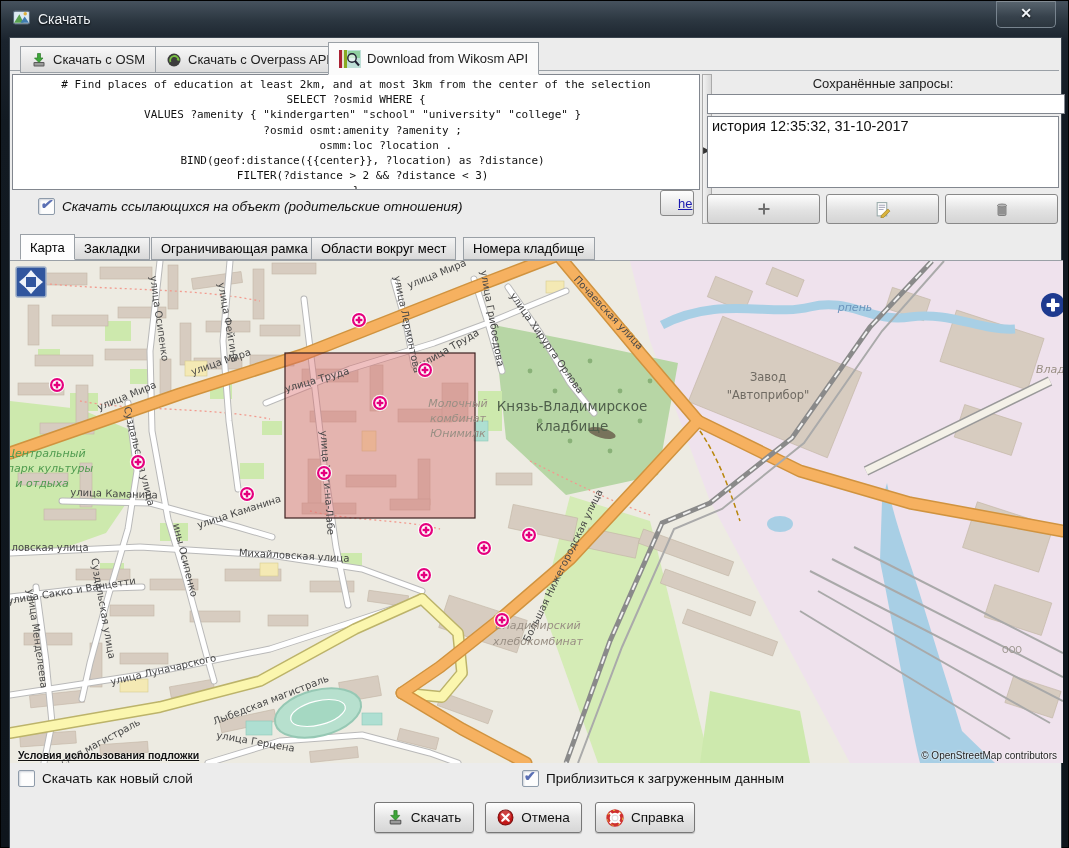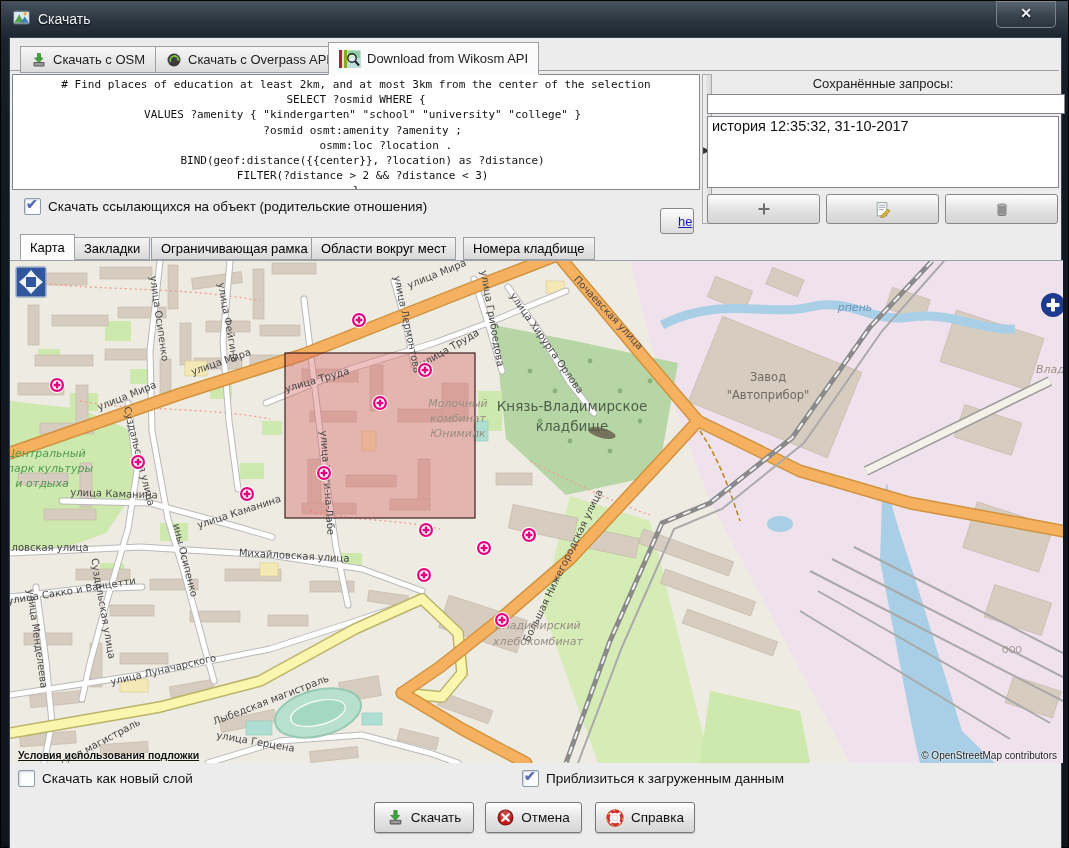--- a/index.html
+++ b/index.html
@@ -22,21 +22,21 @@
   
   .saved-title{position:absolute;left:697px;top:38px;width:352px;text-align:center;font-size:13px;color:#222;}
   .saved-input{position:absolute;left:697px;top:56px;width:350px;height:18px;border:1px solid #82878f;background:#fff;font-size:13px;padding:0 3px;}
   .saved-list{position:absolute;left:697px;top:78px;width:352px;height:72px;border:1px solid #82878f;background:#fff;box-sizing:border-box;}
   .saved-item{font-size:14.5px;color:#111;padding:1px 4px;white-space:nowrap;}
   .sq-btn{position:absolute;top:156px;width:113px;height:30px;border:1px solid #888;border-radius:3px;background:linear-gradient(#fdfdfd,#e2e2e2 55%,#d4d4d4);display:flex;align-items:center;justify-content:center;box-sizing:border-box;}
   
   .cb{width:15px;height:15px;background:#fdfdfd;border:1px solid #8e9baa;border-radius:2px;display:inline-block;position:relative;box-shadow:inset 1px 1px 2px rgba(60,80,110,.25);vertical-align:-3px;flex:none;}
   .cb.checked::after{content:"✔";color:#5a6fb4;font-size:14px;font-weight:bold;position:absolute;left:1px;top:-3px;}
   .optrow{position:absolute;display:flex;align-items:center;gap:7px;font-size:13.5px;color:#111;white-space:nowrap;}
-  .help-btn{position:absolute;left:650px;top:170px;width:34px;height:26px;border:1px solid #888;border-radius:3px;background:linear-gradient(#fdfdfd,#dcdcdc);overflow:hidden;font-size:13px;color:#1b1bb0;text-decoration:underline;display:flex;align-items:center;justify-content:flex-start;padding-left:17px;box-sizing:border-box;}
+  .help-btn{position:absolute;left:650px;top:152px;width:34px;height:26px;border:1px solid #888;border-radius:3px;background:linear-gradient(#fdfdfd,#dcdcdc);overflow:hidden;font-size:13px;color:#1b1bb0;text-decoration:underline;display:flex;align-items:center;justify-content:flex-start;padding-left:17px;box-sizing:border-box;}
   
   .maptabs{position:absolute;left:2px;top:196px;height:26px;}
   .mtab{position:absolute;top:3px;height:23px;display:flex;align-items:center;padding:0 9px;border:1px solid #9aa0a6;background:linear-gradient(#f4f4f4,#d9d9d9);font-size:13px;white-space:nowrap;box-sizing:border-box;}
   .mtab.active{top:0;height:26px;background:#fdfdfd;border-bottom:1px solid #fdfdfd;z-index:2;}
   
   .map{position:absolute;left:0px;top:222px;width:1053px;height:502px;background:#edebe2;overflow:hidden;border-top:1px solid #9aa0a6;}
   .map svg{display:block;}
   .attr-left{position:absolute;left:8px;bottom:2px;font-size:10.5px;font-weight:bold;color:#111;text-decoration:underline;text-shadow:0 0 2px #fff;}
   .attr-right{position:absolute;right:6px;bottom:2px;font-size:10px;color:#222;text-shadow:0 0 2px #fff,0 0 2px #fff;}
   .ml-st{font-size:10px;fill:#474747;}
@@ -136,21 +136,21 @@
     <div class="sq-btn" style="left:935px;">
       <svg width="16" height="16" viewBox="0 0 16 16">
           <rect x="4" y="4.5" width="8" height="10" rx="1.2" fill="#a6a6a6" stroke="#6e6e6e" stroke-width="0.8"></rect>
           <ellipse cx="8" cy="4.5" rx="4.6" ry="1.5" fill="#b8b8b8" stroke="#6e6e6e" stroke-width="0.8"></ellipse>
           <line x1="6" y1="6.5" x2="6" y2="13" stroke="#7c7c7c"></line>
           <line x1="8" y1="6.5" x2="8" y2="13" stroke="#7c7c7c"></line>
           <line x1="10" y1="6.5" x2="10" y2="13" stroke="#7c7c7c"></line>
         </svg>
     </div>
 
-    <div class="optrow" style="left:14px;top:160px;">
+    <div class="optrow" style="left:28px;top:160px;font-style:italic;">
       <span class="cb checked"></span>
       <span>Скачать ссылающихся на объект (родительские отношения)</span>
     </div>
     <div class="help-btn">he</div>
 
     <div class="maptabs">
       <div class="mtab active" style="left:8px;">Карта</div>
       <div class="mtab" style="left:62px;">Закладки</div>
       <div class="mtab" style="left:139px;">Ограничивающая рамка</div>
       <div class="mtab" style="left:299px;">Области вокруг мест</div>

